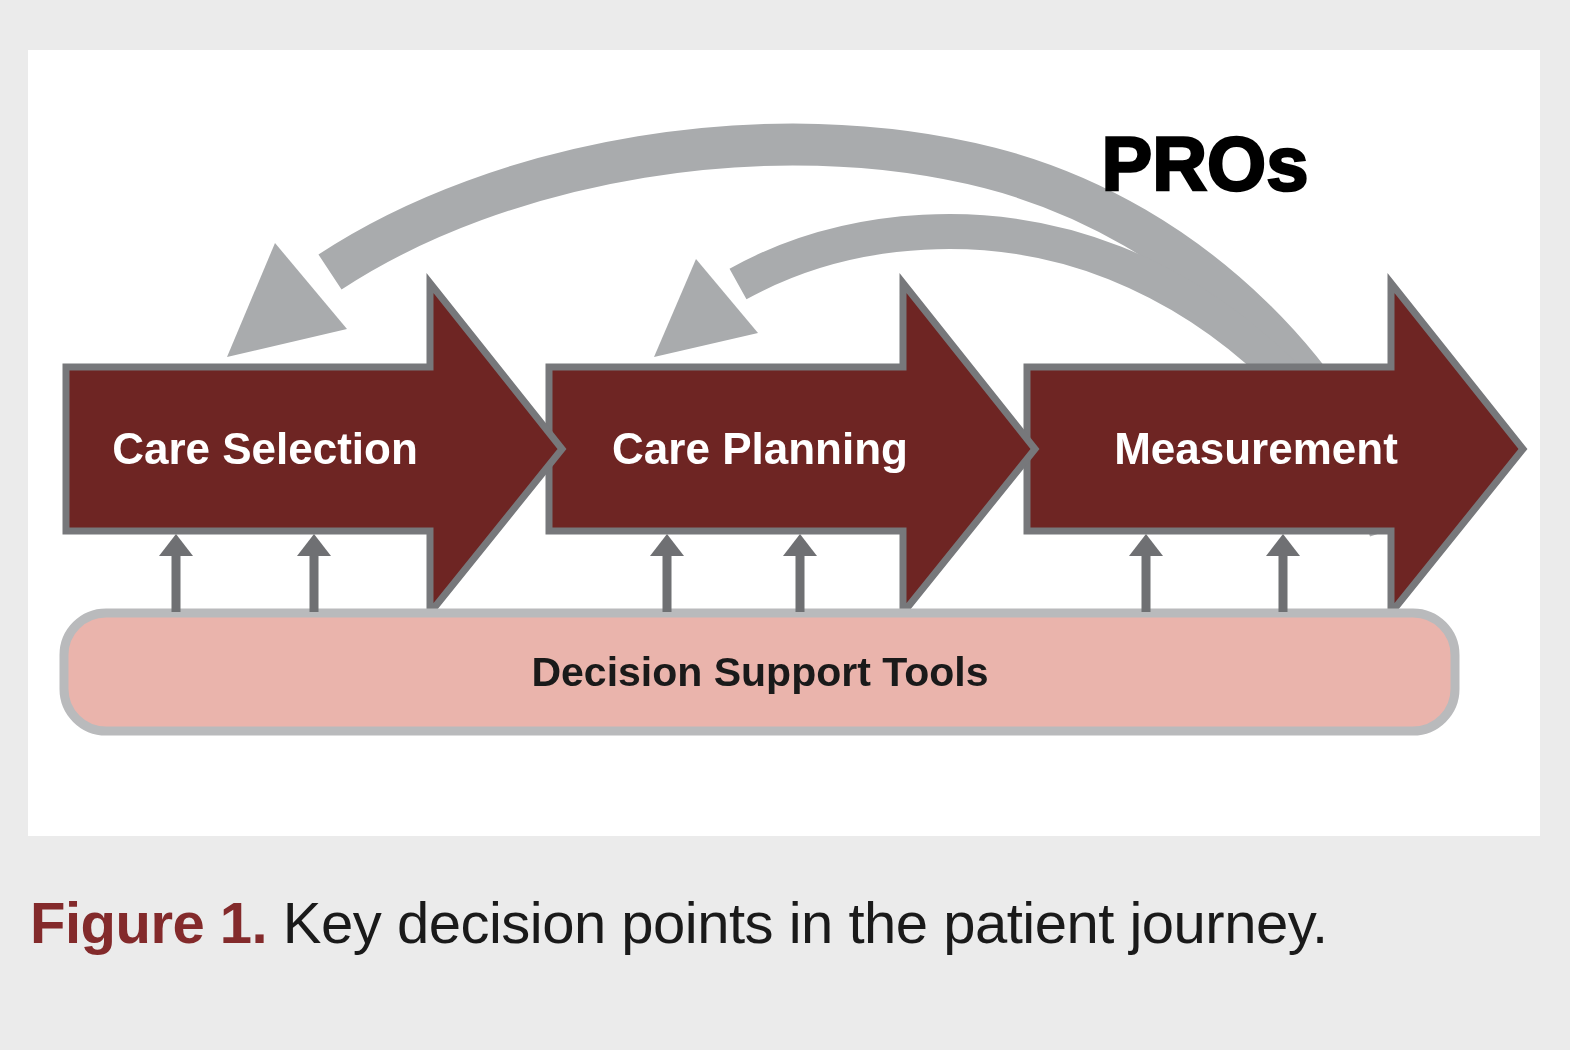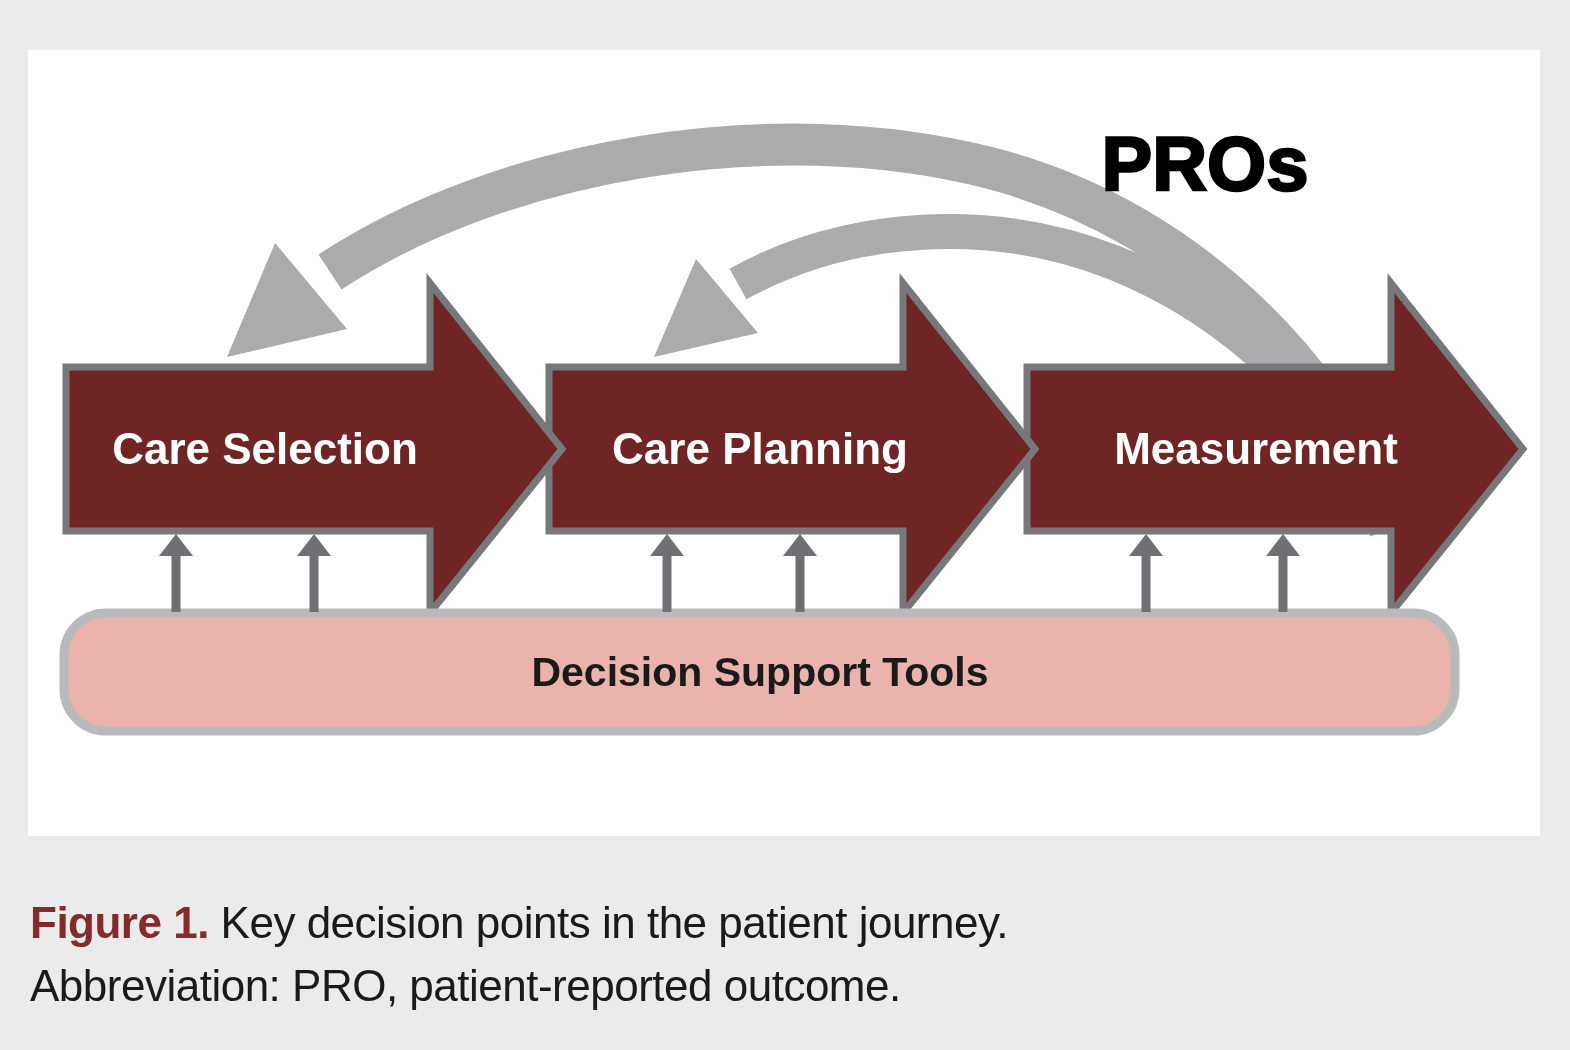--- a/index.html
+++ b/index.html
@@ -47,21 +47,21 @@
     font-family: "Liberation Sans", sans-serif;
     font-weight: bold;
     font-size: 76px;
     text-anchor: middle;
   }
   .caption {
     position: absolute;
     left: 30px;
     top: 891px;
     width: 1480px;
-    font-size: 44px;
+    font-size: 58px;
     line-height: 63px;
     color: #1A1A1A;
     letter-spacing: -0.5px;
   }
   .caption p { margin: 0; }
   .caption .fig-label {
     color: #832A2B;
     font-weight: bold;
   }
 </style>
@@ -116,16 +116,15 @@
     <text class="stage-label" x="760" y="464">Care Planning</text>
     <text class="stage-label" x="1256" y="464">Measurement</text>
 
     <text class="support-label" x="760" y="686">Decision Support Tools</text>
 
     <text class="pros-label" x="1205" y="190">PROs</text>
   </svg>
 
   <div class="caption">
     <p><span class="fig-label">Figure 1.</span> <span>Key decision points in the patient journey.</span></p>
-    <p>Abbreviation: PRO, patient-reported outcome.</p>
   </div>
 
 </div>
 
 </body></html>

